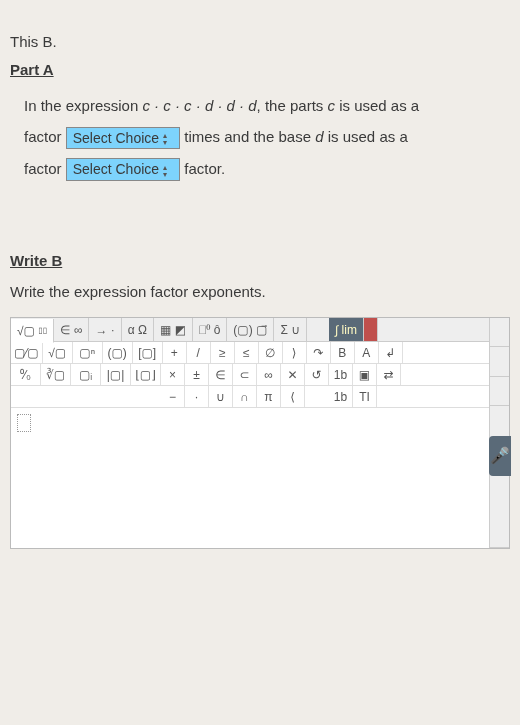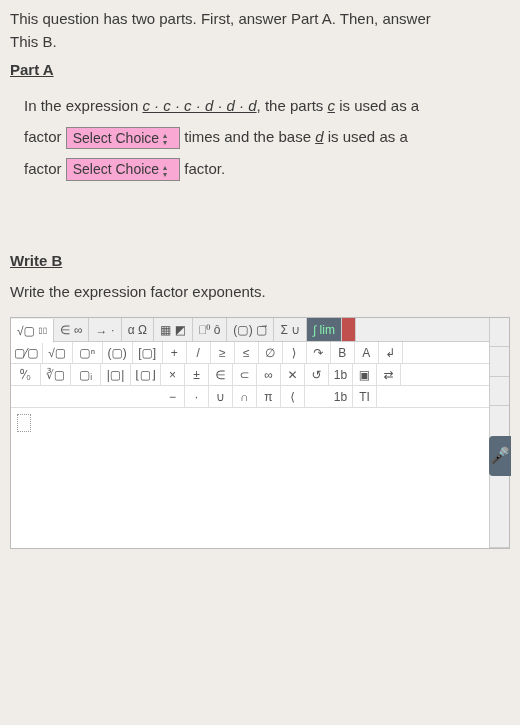--- a/index.html
+++ b/index.html
@@ -9,25 +9,25 @@
     background: #f0ede8;
     font-family: Arial, sans-serif;
     color: #3a3a3a;
     padding: 8px 10px;
     font-size: 15px;
     line-height: 1.5;
   }
   .instr { margin-bottom: 4px; }
   .partlabel { font-weight: bold; margin-top: 6px; margin-bottom: 8px; text-decoration: underline; }
   .qbody { padding-left: 14px; line-height: 2.1; }
-  .ital { font-style: italic; text-decoration: underline; }
+  .ital { font-style: italic; }
   .selectwrap {
     display: inline-block;
     border: 1px solid #888;
-    background: #f9a8d4;
+    background: #7dd3fc;
     padding: 1px 6px;
     font-size: 14px;
     vertical-align: middle;
     line-height: 1.3;
   }
   .spinner {
     display: inline-block;
     width: 10px;
     vertical-align: middle;
     margin-left: 4px;
@@ -54,21 +54,21 @@
   .tab {
     border-right: 1px solid #ccc;
     display: flex;
     align-items: center;
     justify-content: center;
     padding: 0 6px;
     font-size: 12px;
     white-space: nowrap;
   }
   .tab.active { background: #fff; border-bottom: 1px solid #fff; position: relative; top:1px; height:24px;}
-  .tab.dark { background: #5a6a78; color:#86efac; }
+  .tab.dark { background: #5a6a78; color:#fef9c3;margin-left:22px; }
   .tab.red { background: #c0504d; color:#fff; width:14px; }
   .symrow {
     display: flex;
     height: 22px;
     border-bottom: 1px solid #ddd;
   }
   .sym {
     border-right: 1px solid #e0e0e0;
     display:flex; align-items:center; justify-content:center;
     font-size: 12px;
@@ -104,21 +104,21 @@
     border-radius: 4px 0 0 4px;
     color:#fff;
     display:flex; align-items:center; justify-content:center;
     font-size:16px;
   }
 </style>
 </head>
 <body>
 
 <div class="instr">
-  <span>This question has two parts. First, answer Part A. Then, answer</span><br>
+  <br>
   <span>This B.</span>
 </div>
 
 <div class="partlabel">Part A</div>
 
 <div class="qbody">
   <span>In the expression </span><span class="ital">c · c · c · d · d · d</span><span>, the parts </span><span class="ital">c</span><span> is used as a</span><br>
   <span>factor</span>
   <span class="selectwrap"><span>Select Choice</span><span class="spinner"></span></span>
   <span> times and the base </span><span class="ital">d</span><span> is used as a</span><br>

